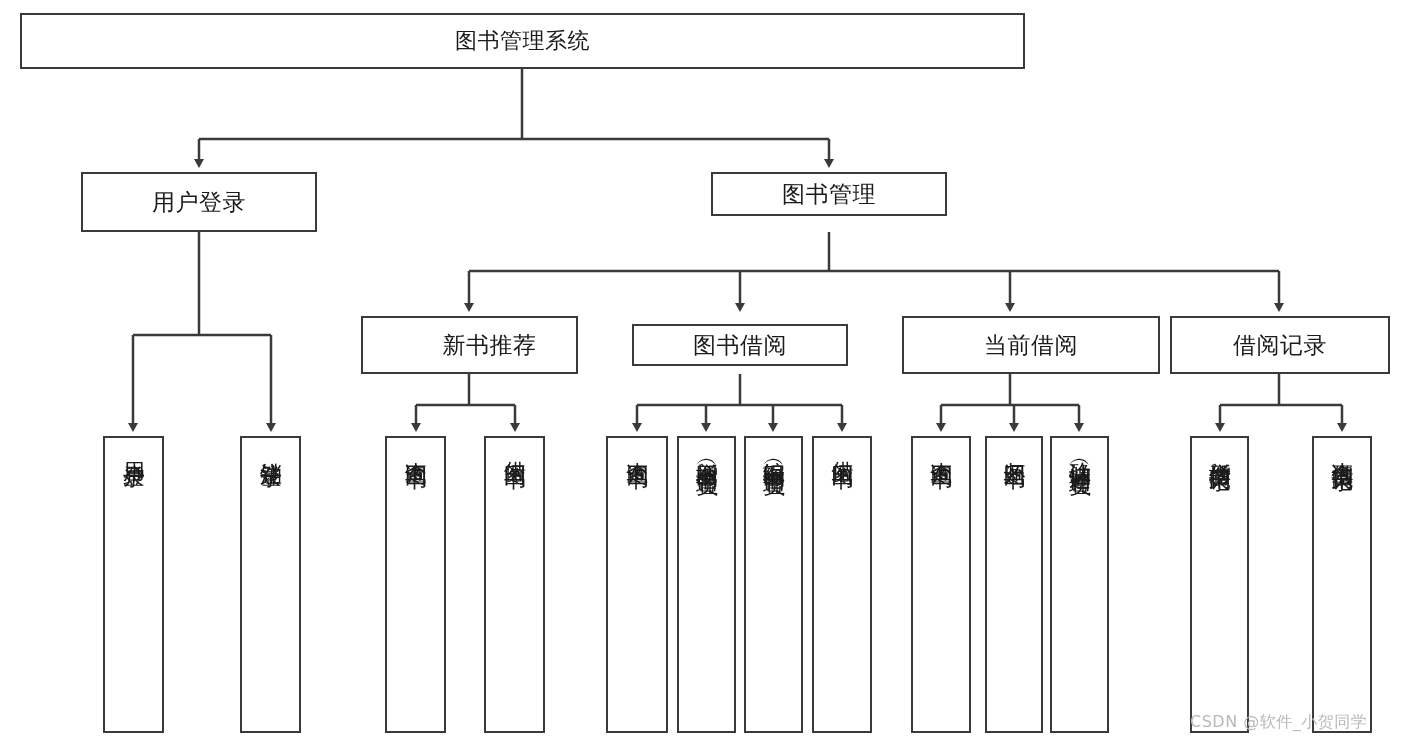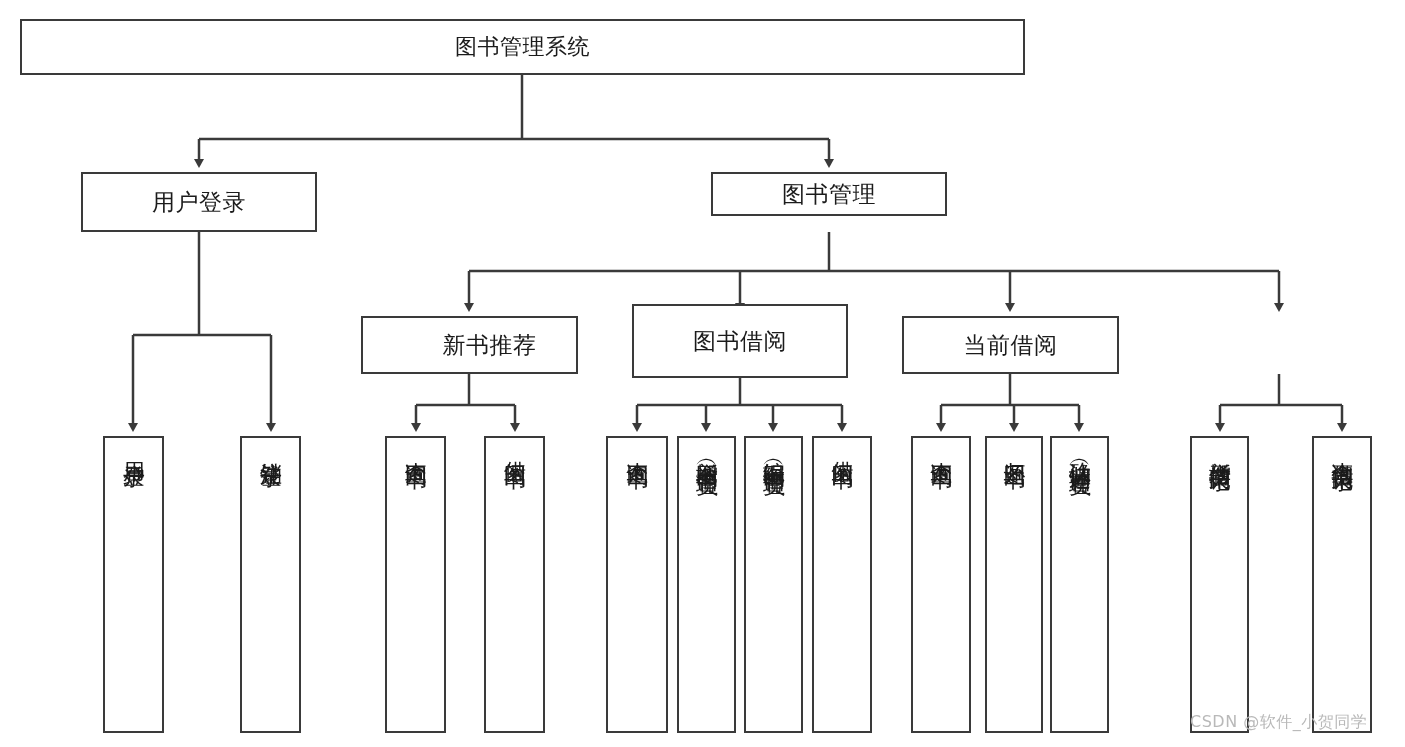--- a/index.html
+++ b/index.html
@@ -112,39 +112,42 @@
       <path d="M1014,405 L1014,424" marker-end="url(#arrow)"></path>
       <path d="M1079,405 L1079,424" marker-end="url(#arrow)"></path>
 
       <path d="M1279,374 L1279,405"></path>
       <path d="M1220,405 L1342,405"></path>
       <path d="M1220,405 L1220,424" marker-end="url(#arrow)"></path>
       <path d="M1342,405 L1342,424" marker-end="url(#arrow)"></path>
     </g>
   </svg>
 
-  <div class="node level-0" style="left: 20px; top: 19px; width: 1005px; height: 56px; border-color: rgb(58, 58, 58); background: rgb(255, 255, 255);">
+  <div class="node level-0" style="left: 20px; top: 13px; width: 1005px; height: 56px; border-color: rgb(58, 58, 58); background: rgb(255, 255, 255);">
     <span class="node-label" style="color: rgb(27, 27, 27);">图书管理系统</span>
   </div>
 
   <div class="node level-1" style="left: 81px; top: 172px; width: 236px; height: 60px; border-color: rgb(58, 58, 58); background: rgb(255, 255, 255);">
     <span class="node-label" style="color: rgb(27, 27, 27);">用户登录</span>
   </div>
   <div class="node level-1" style="left: 711px; top: 172px; width: 236px; height: 44px; border-color: rgb(58, 58, 58); background: rgb(255, 255, 255);">
     <span class="node-label" style="color: rgb(27, 27, 27);">图书管理</span>
   </div>
 
   <div class="node level-2" style="left: 361px; top: 316px; width: 217px; height: 58px; border-color: rgb(58, 58, 58); background: rgb(255, 255, 255); padding-left: 40px;">
     <span class="node-label" style="color: rgb(27, 27, 27);">新书推荐</span>
   </div>
-  <div class="node level-2" style="left: 632px; top: 304px; width: 216px; height: 74px; border-color: rgb(58, 58, 58); background: rgb(255, 255, 255); align-items: center;">
+  <div class="node level-2" style="left: 632px; top: 324px; width: 216px; height: 42px; border-color: rgb(58, 58, 58); background: rgb(255, 255, 255); align-items: center;">
     <span class="node-label" style="color: rgb(27, 27, 27);">图书借阅</span>
   </div>
-  <div class="node level-2" style="left: 902px; top: 316px; width: 217px; height: 58px; border-color: rgb(58, 58, 58); background: rgb(255, 255, 255);">
+  <div class="node level-2" style="left: 902px; top: 316px; width: 258px; height: 58px; border-color: rgb(58, 58, 58); background: rgb(255, 255, 255);">
     <span class="node-label" style="color: rgb(27, 27, 27);">当前借阅</span>
+  </div>
+  <div class="node level-2" style="left: 1170px; top: 316px; width: 220px; height: 58px; border-color: rgb(58, 58, 58); background: rgb(255, 255, 255);">
+    <span class="node-label" style="color: rgb(27, 27, 27);">借阅记录</span>
   </div>
 
   <div class="node level-3 vertical" style="left: 103px; top: 436px; width: 61px; height: 297px; border-color: rgb(58, 58, 58); background: rgb(255, 255, 255);">
     <span class="node-label" style="color: rgb(27, 27, 27);">用户登录</span>
   </div>
   <div class="node level-3 vertical" style="left: 240px; top: 436px; width: 61px; height: 297px; border-color: rgb(58, 58, 58); background: rgb(255, 255, 255);">
     <span class="node-label" style="color: rgb(27, 27, 27);">注销登录</span>
   </div>
   <div class="node level-3 vertical" style="left: 385px; top: 436px; width: 61px; height: 297px; border-color: rgb(58, 58, 58); background: rgb(255, 255, 255);">
     <span class="node-label" style="color: rgb(27, 27, 27);">查询图书</span>

